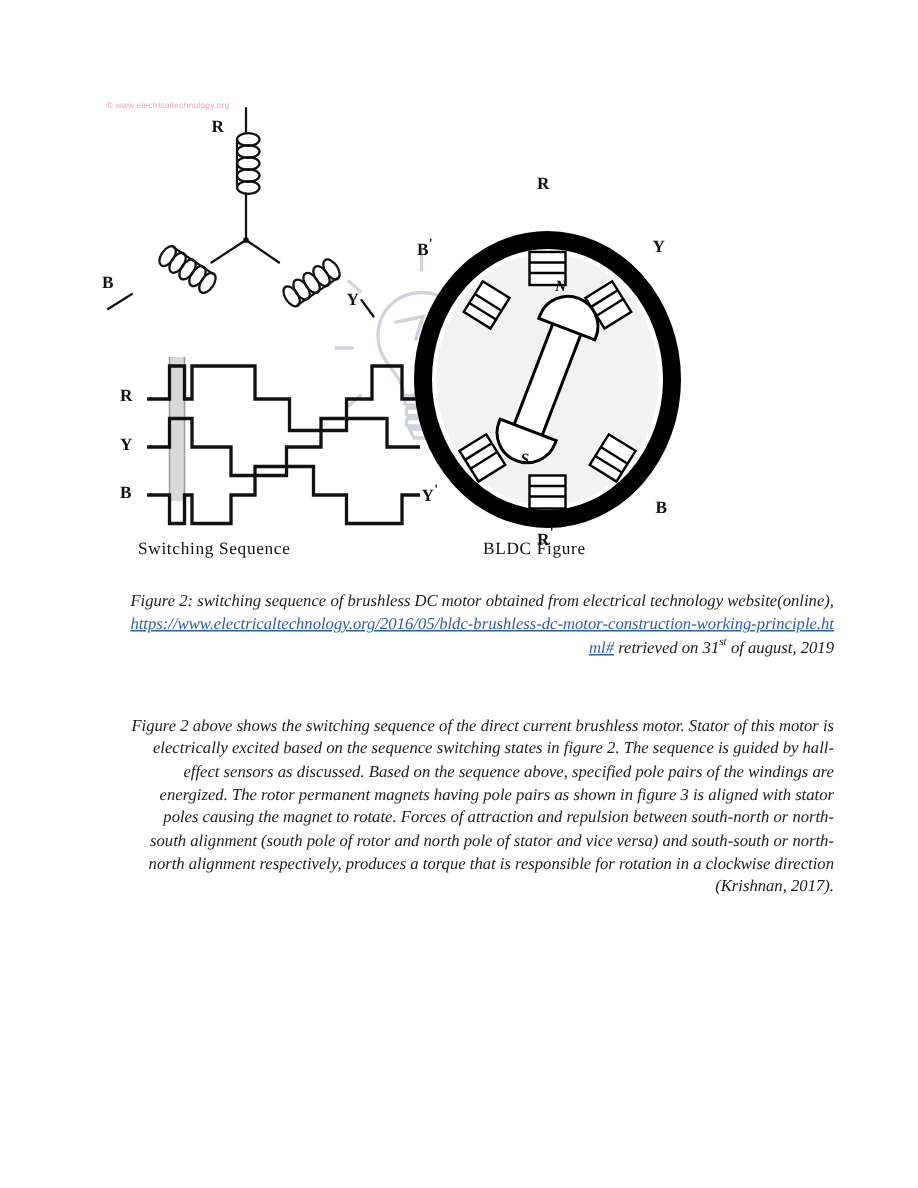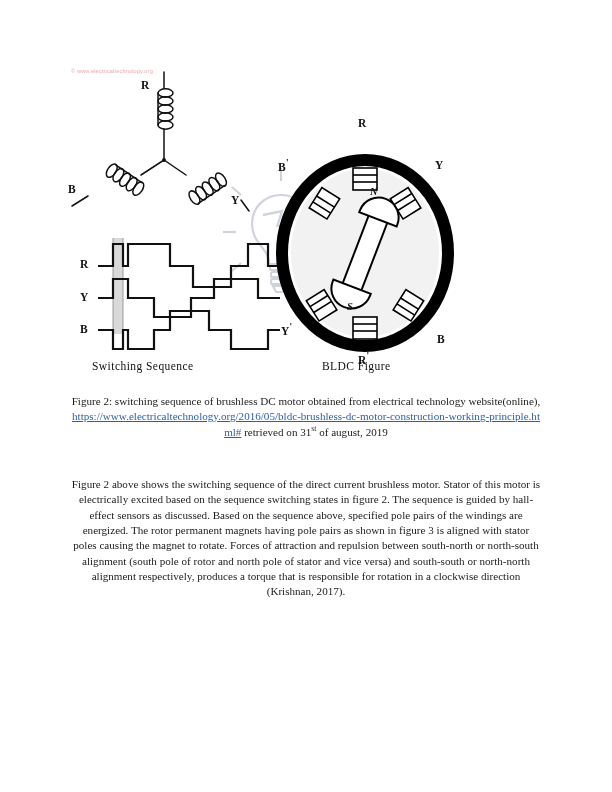--- a/index.html
+++ b/index.html
@@ -72,27 +72,28 @@
 
   .prime {
     font-size: 0.82em;
     vertical-align: super;
     line-height: 0;
   }
 
   
   .textblock {
     position: absolute;
-    left: 71px;
+    left: 86px;
     width: 470px;
     font-family: "Liberation Serif", serif;
     font-size: 11.1px;
     line-height: 15.35px;
     color: #1b1b1b;
-    text-align: center;
+    text-align: right;
+    font-style: italic;
   }
   .caption-para { top: 394px; }
   .body-para { top: 477px; }
 
   .link {
     color: #2b5fa8;
     text-decoration: underline;
     word-break: break-all;
   }
   sup {

